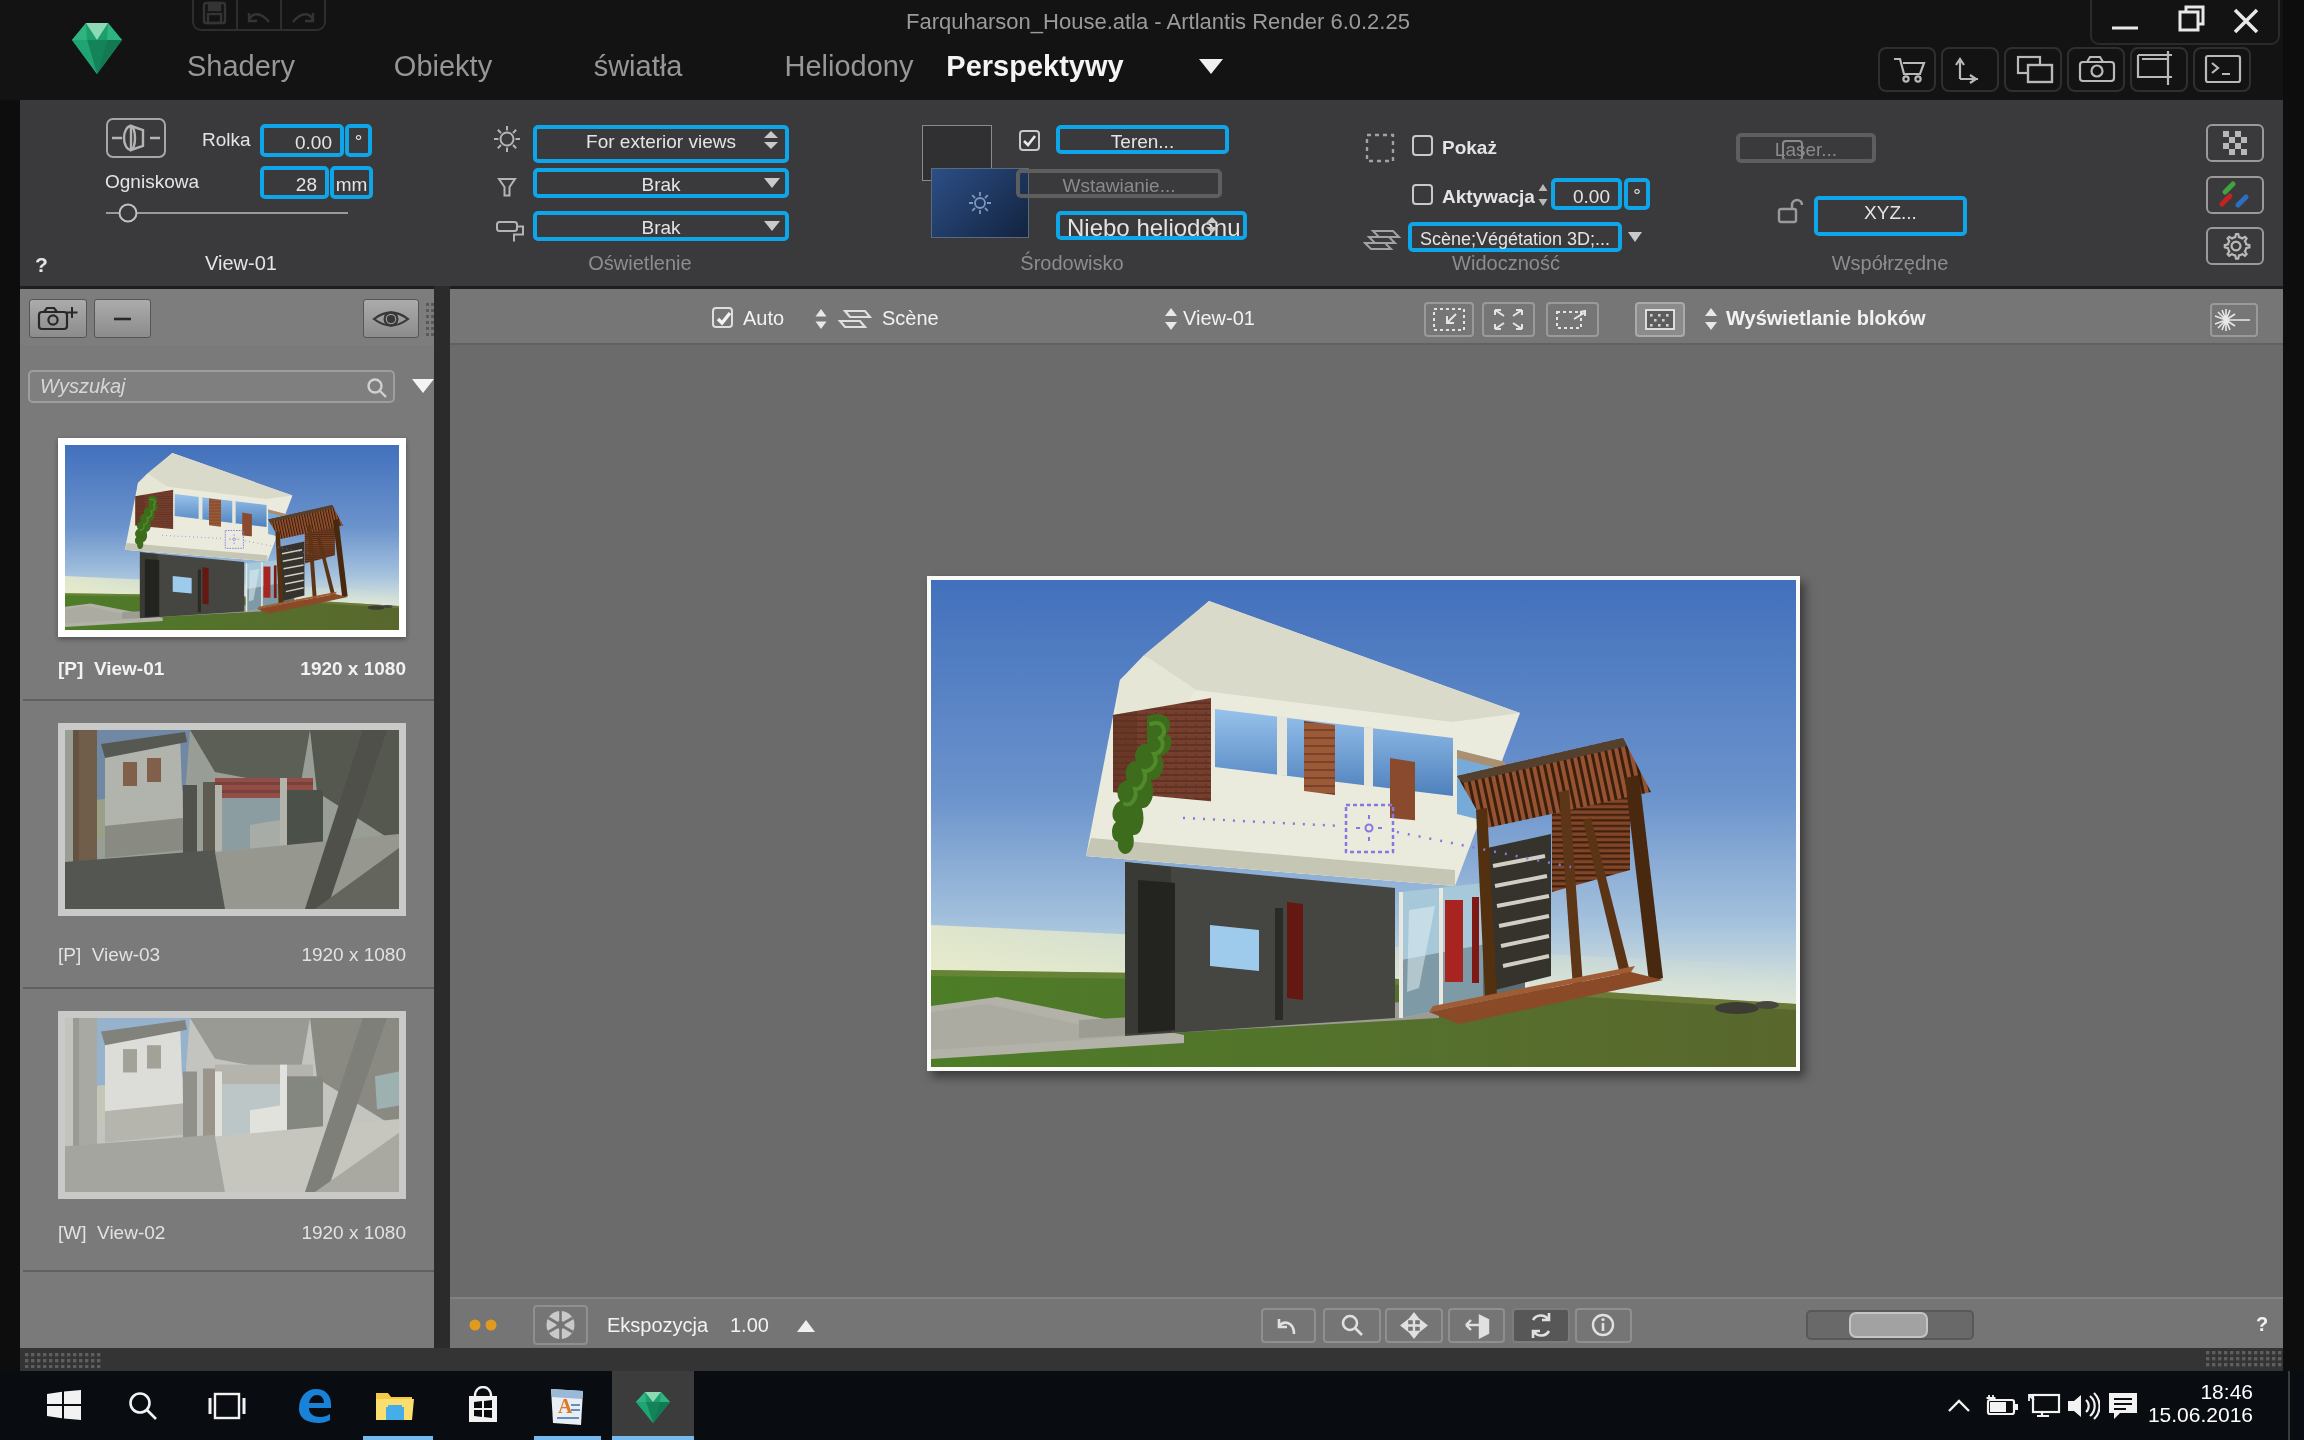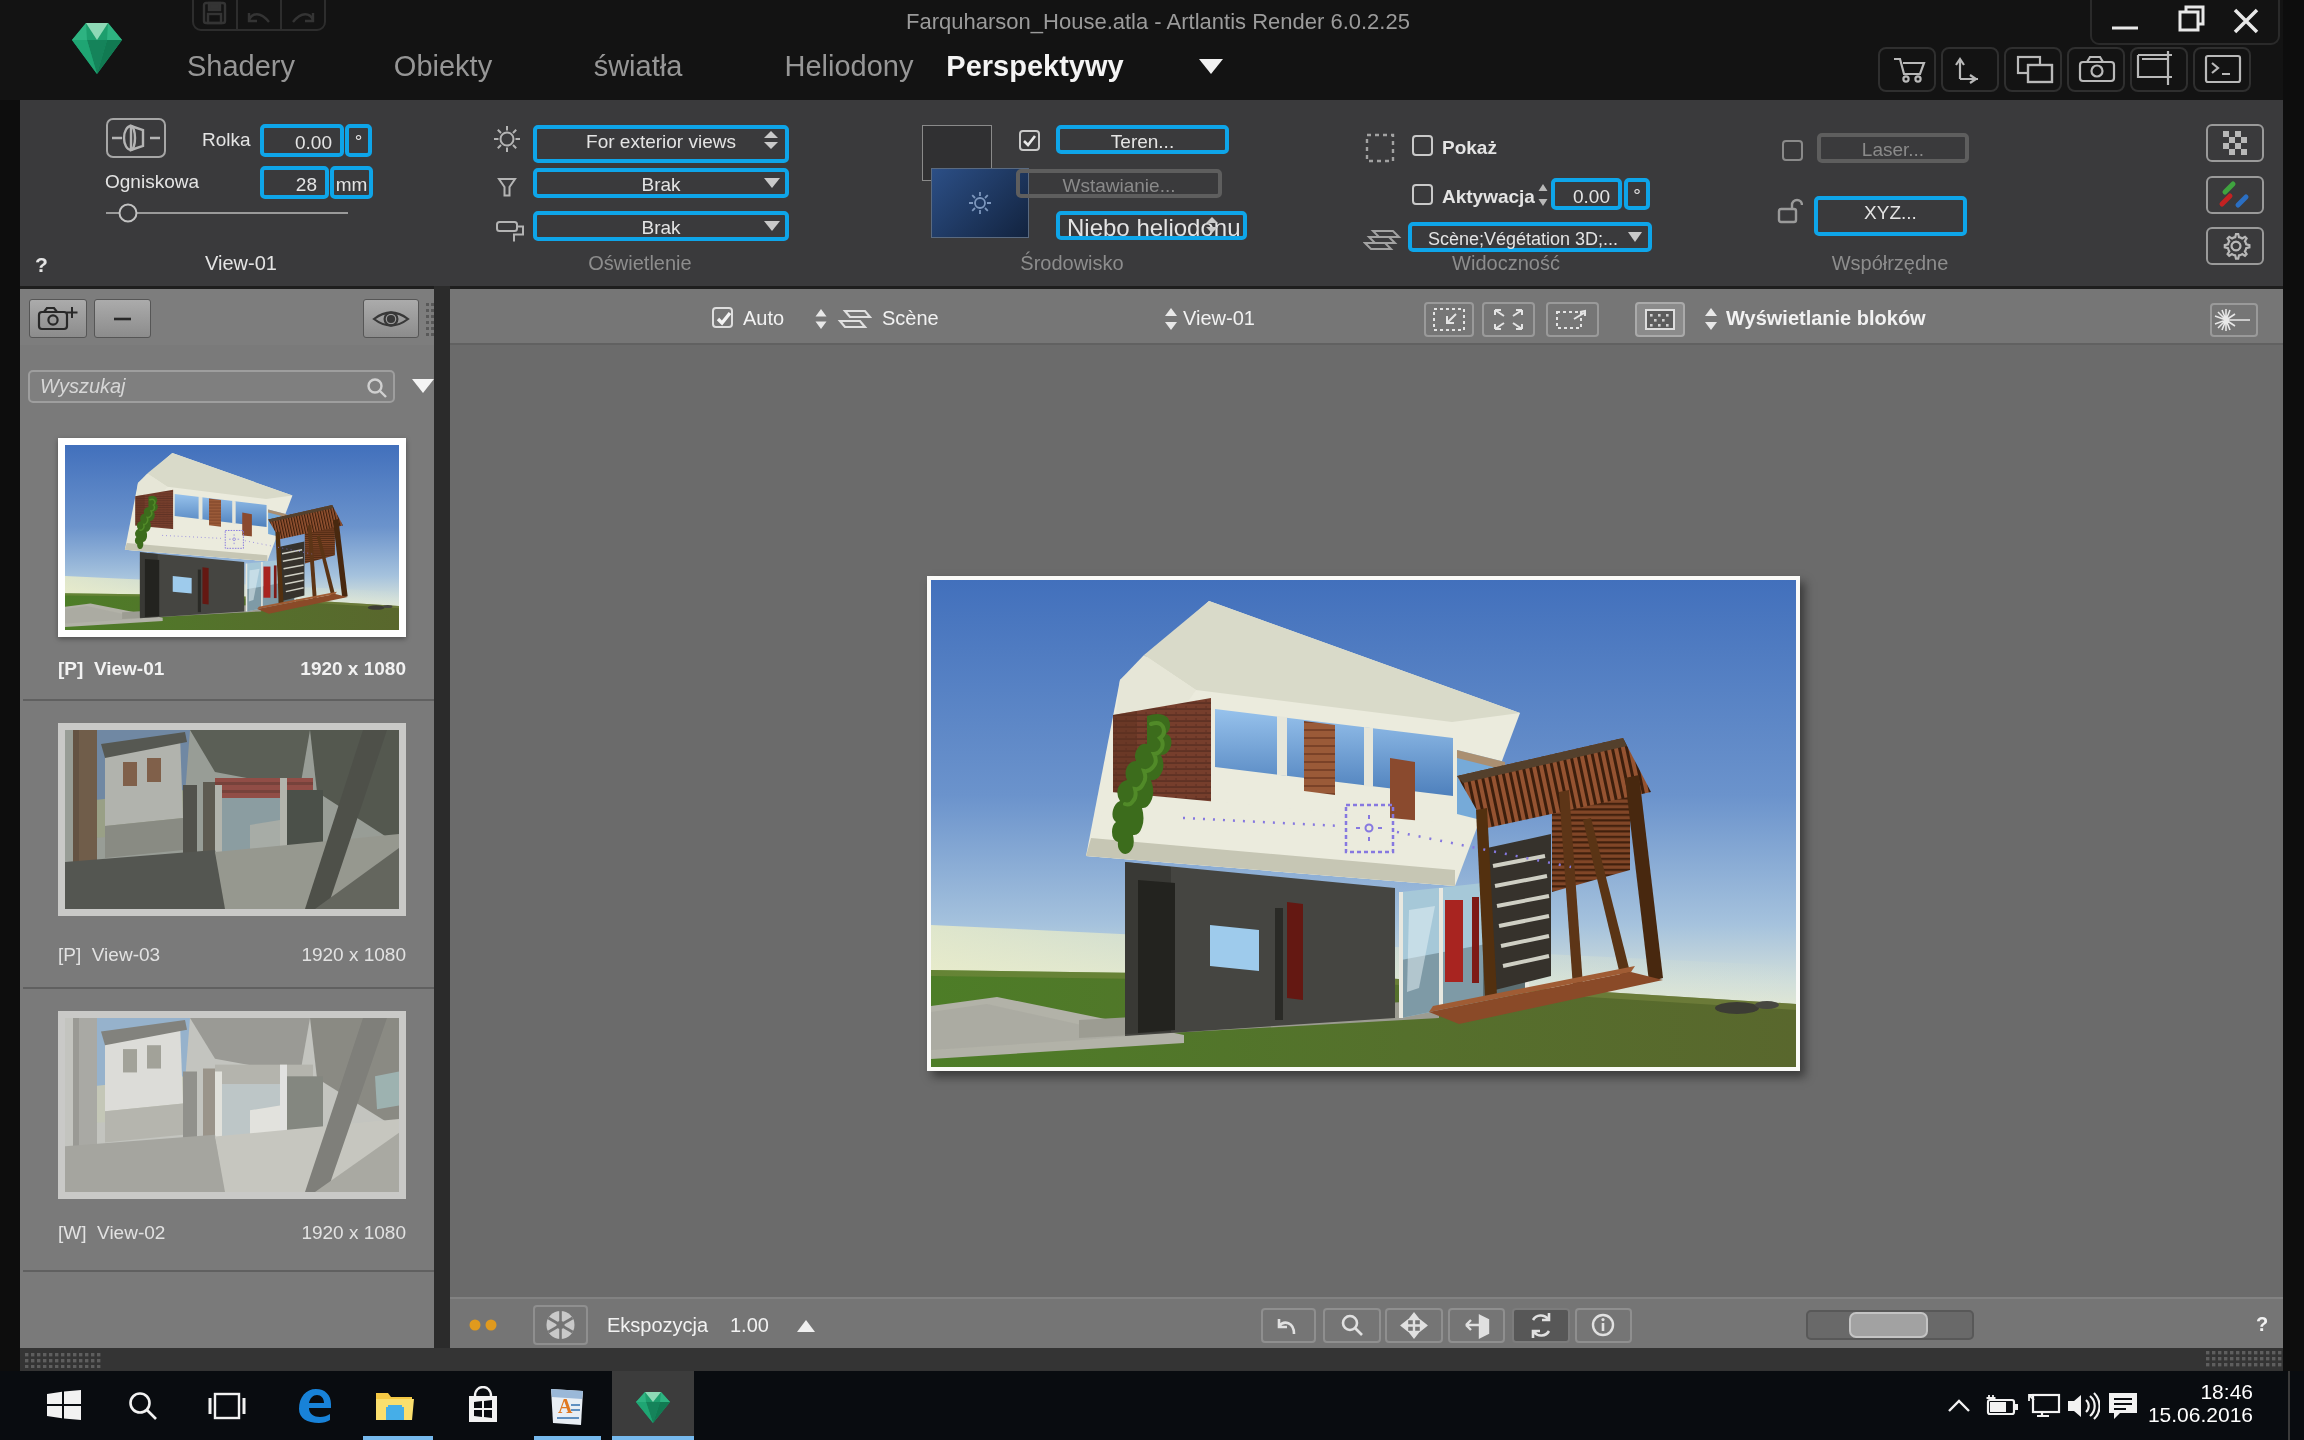--- a/index.html
+++ b/index.html
@@ -203,28 +203,28 @@
       </svg>
     <div class="ibox iboxr" style="left:1531px;top:78px;width:71px;height:32px;line-height:29px">0.00</div>
     <div class="ibox" style="left:1604px;top:78px;width:26px;height:32px;line-height:27px">°</div>
     <svg class="abs" style="left:1343px;top:123px" width="40" height="30" viewBox="0 0 40 30">
       <g fill="none" stroke="#a2a2a2" stroke-width="2">
         <polygon points="10,8 30,8 36,14 16,14"></polygon>
         <polygon points="6,14 26,14 32,20 12,20"></polygon>
         <polygon points="2,20 22,20 28,26 8,26"></polygon>
       </g>
     </svg>
-    <div class="ibox" style="left:1388px;top:122px;width:244px;height:30px;line-height:26px;font-size:18px;text-align:left;padding-left:16px">Scène;Végétation 3D;...</div>
+    <div class="ibox" style="left:1388px;top:122px;width:214px;height:30px;line-height:26px;font-size:18px;text-align:left;padding-left:8px">Scène;Végétation 3D;...</div>
     <svg class="abs" style="left:1606px;top:130px" width="18" height="15" viewBox="0 0 18 15">
         <polygon points="2,2 16,2 9,12" fill="#c9c9c9"></polygon>
       </svg>
     <div class="seclabel" style="left:1486px;top:152px">Widoczność</div>
 
     <div class="cb" style="left:1762px;top:40px;border-color:#8a8a8a"></div>
-    <div class="ibox dis" style="left:1797px;top:33px;width:152px;height:30px;line-height:26px">Laser...</div>
+    <div class="ibox dis" style="left:1716px;top:33px;width:140px;height:30px;line-height:26px">Laser...</div>
     <svg class="abs" style="left:1755px;top:96px" width="28" height="30" viewBox="0 0 28 30">
       <g fill="none" stroke="#9a9a9a" stroke-width="2.4">
         <rect x="4" y="13" width="17" height="13" rx="2"></rect>
         <path d="M17 13 v-4 a5 5 0 0 1 10 0"></path>
       </g>
     </svg>
     <div class="ibox" style="left:1794px;top:96px;width:153px;height:40px;line-height:26px">XYZ...</div>
     <div class="seclabel" style="left:1870px;top:152px">Współrzędne</div>
 
     <div class="abs" style="left:2186px;top:24px;width:58px;height:38px;border:2px solid #9a9a9a;border-radius:6px">

